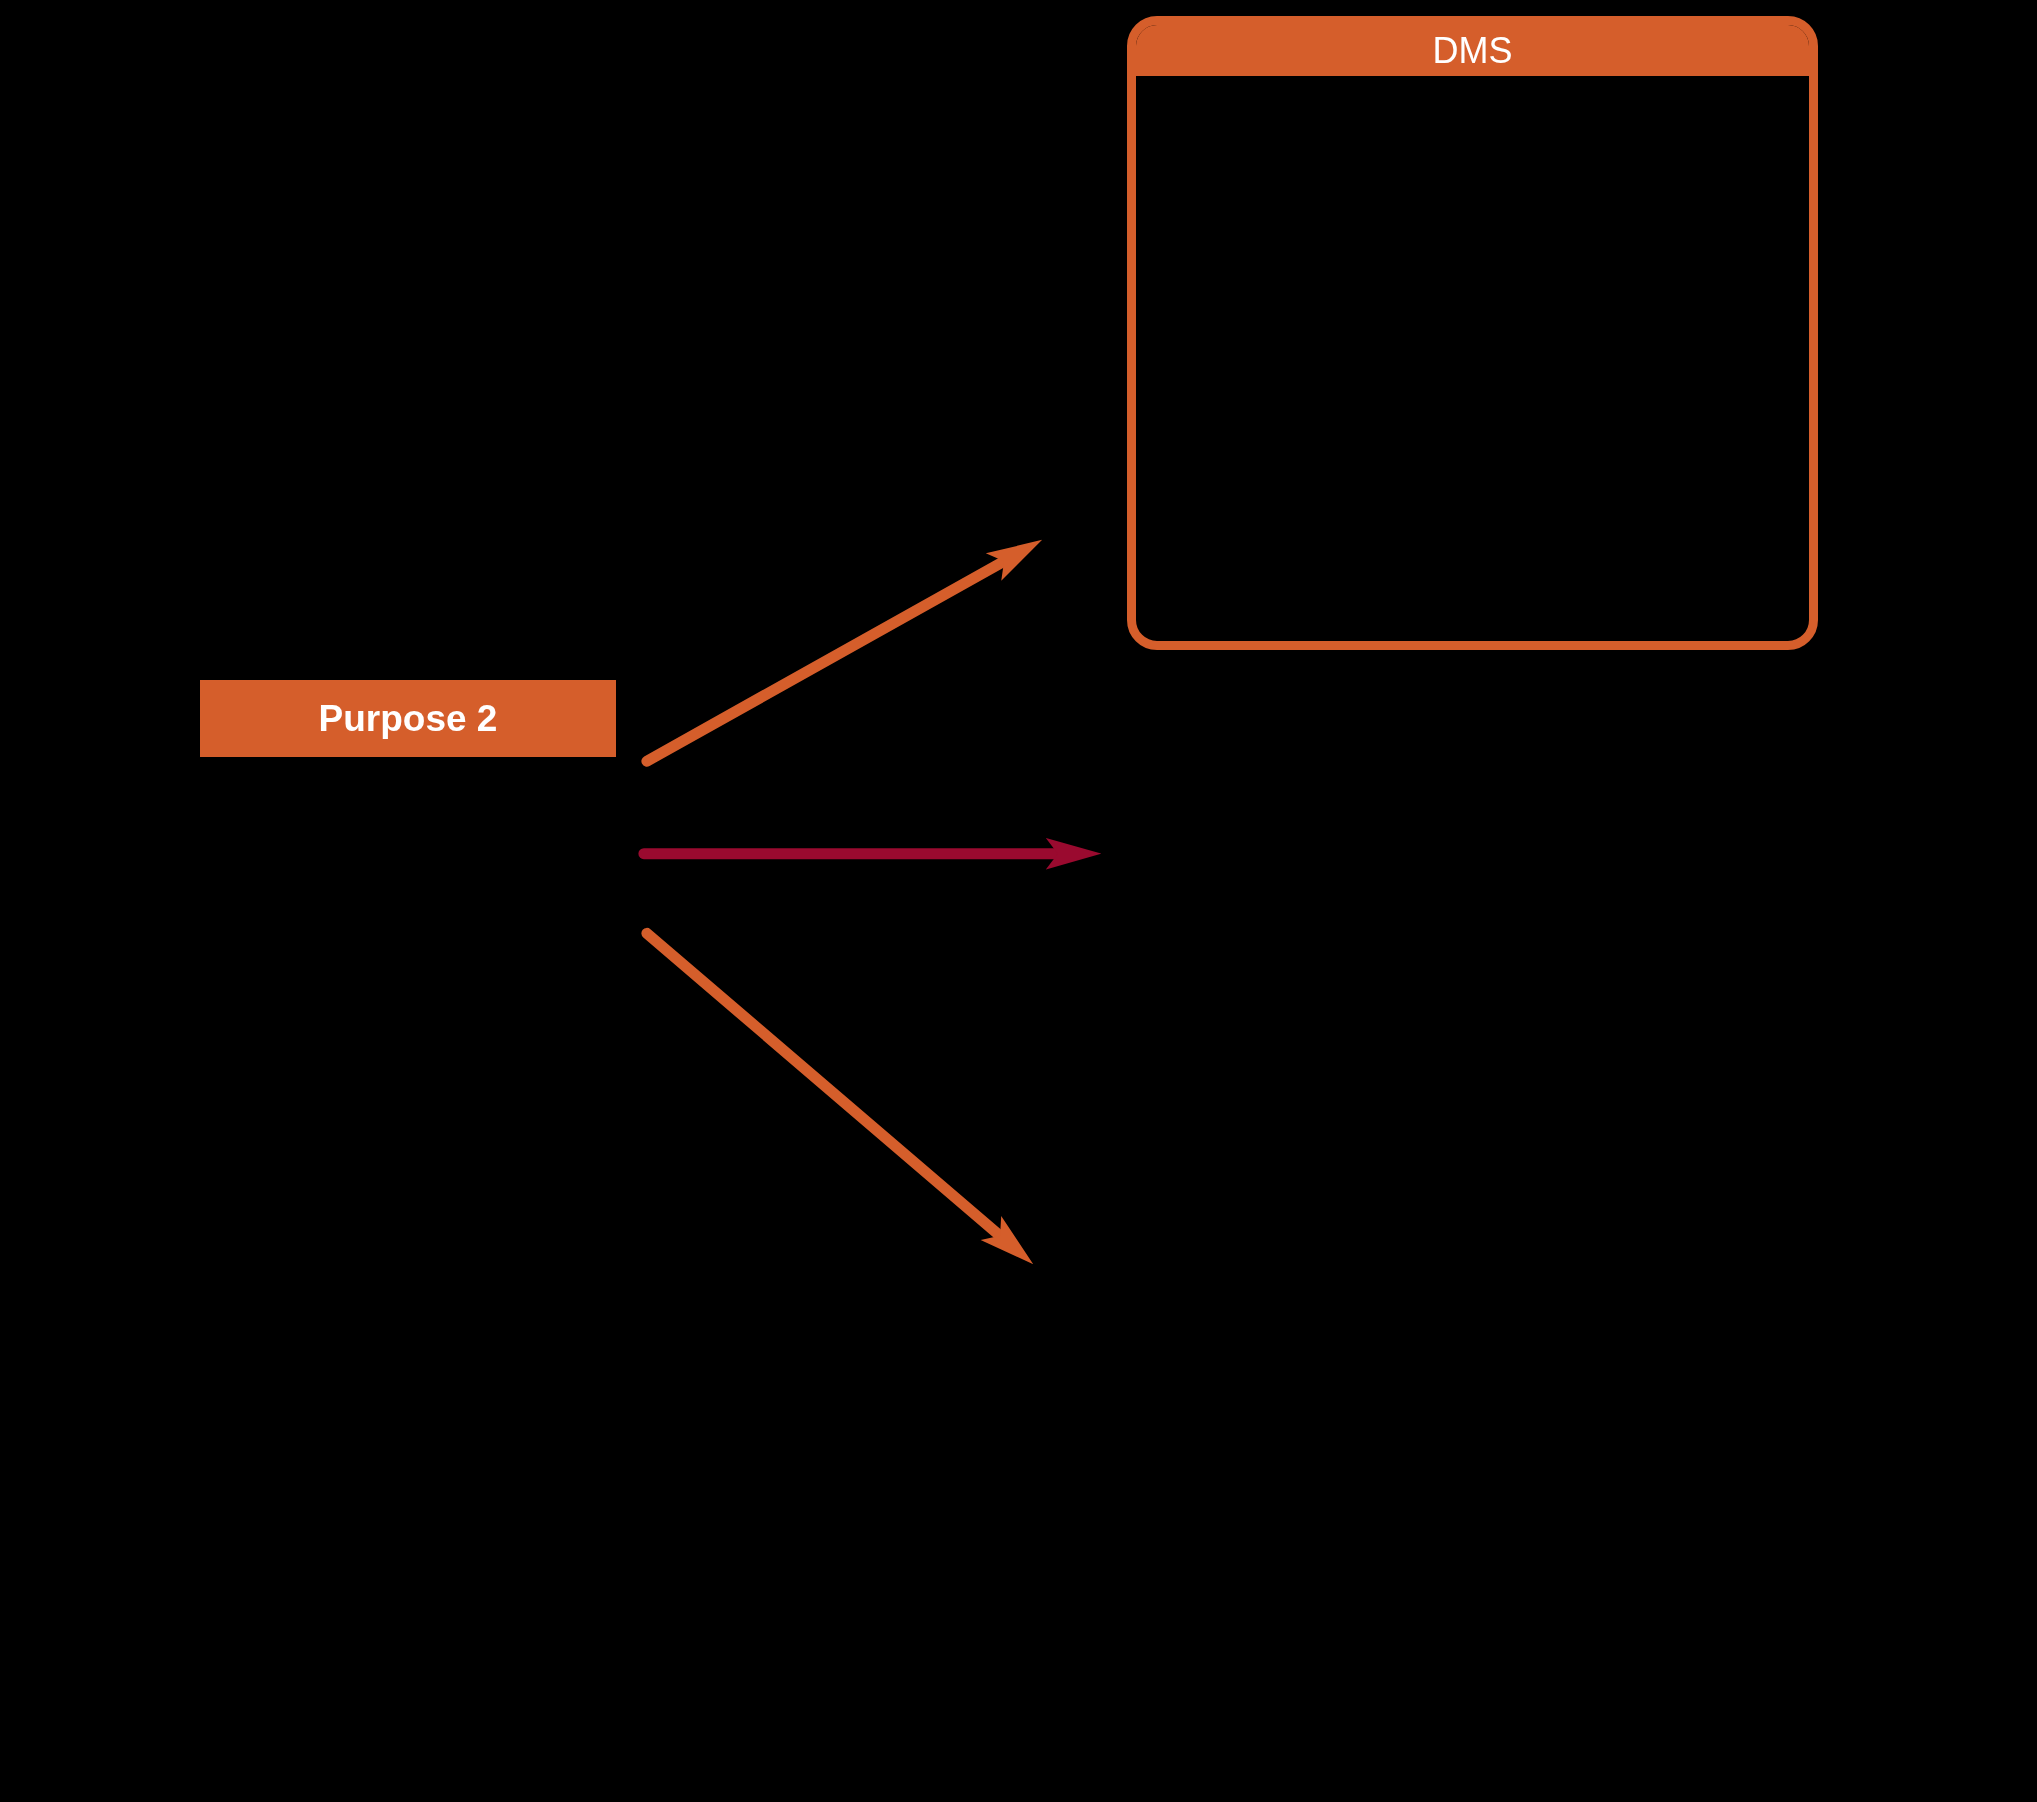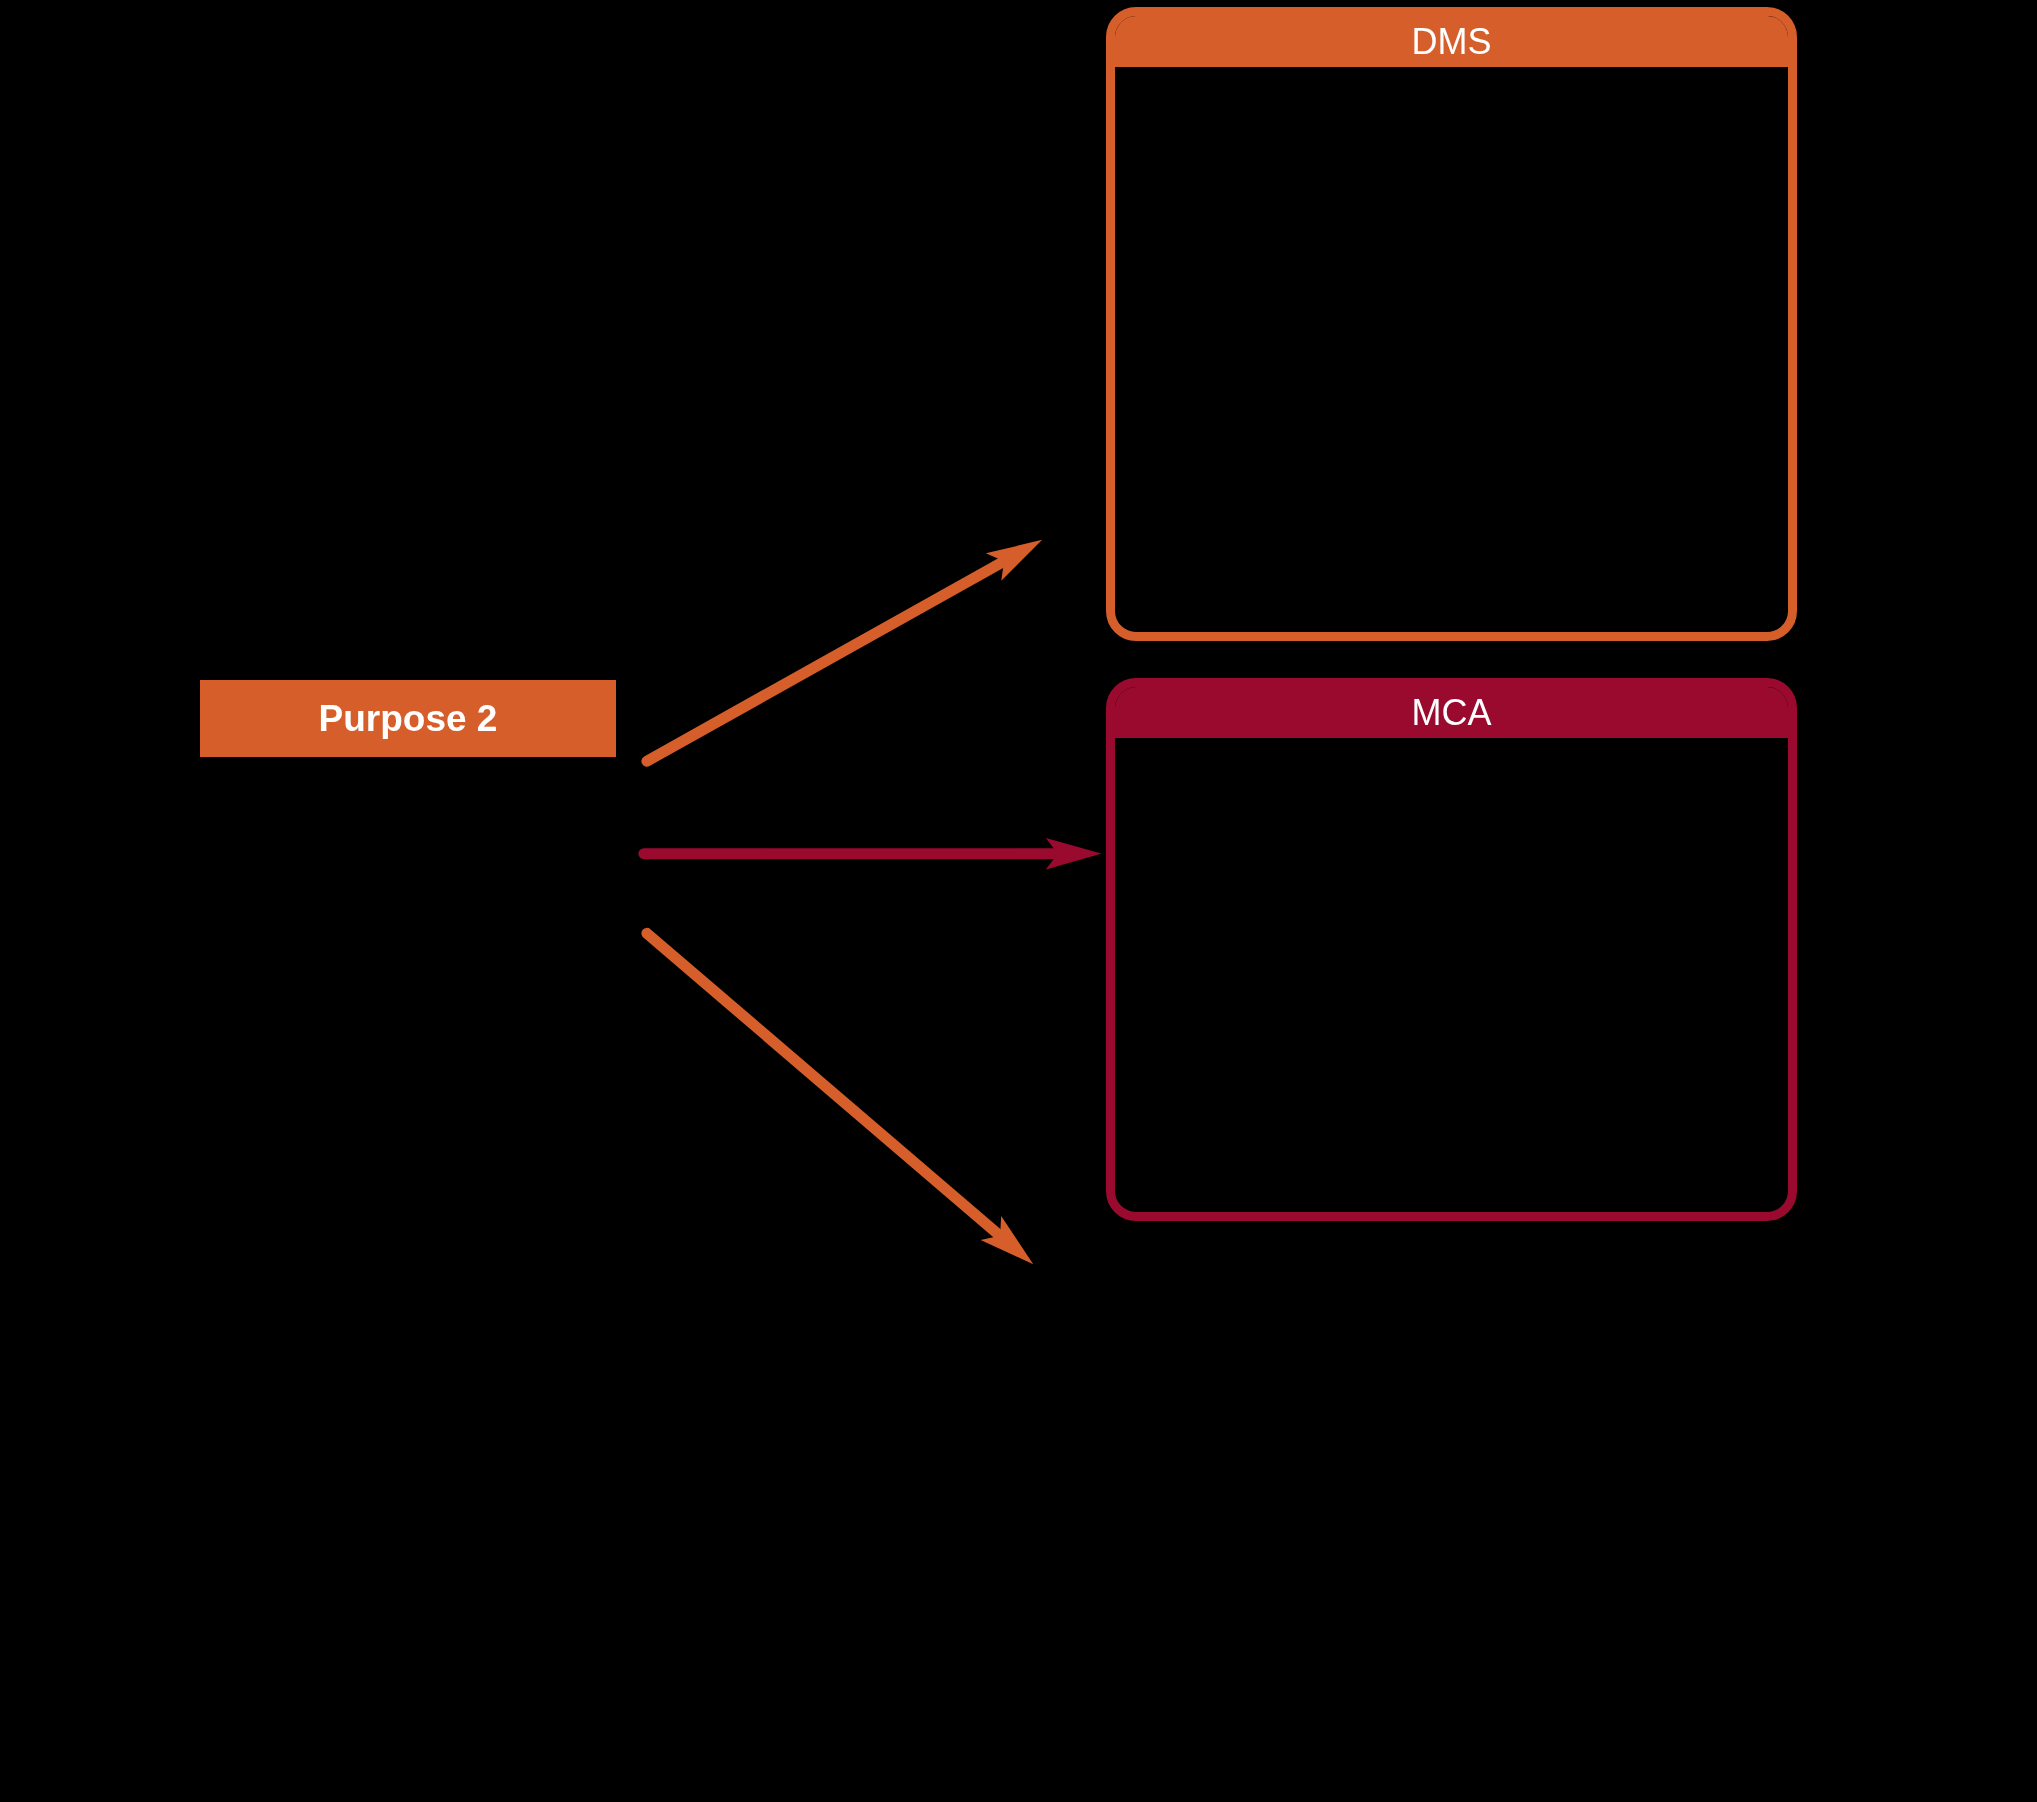--- a/index.html
+++ b/index.html
@@ -57,21 +57,21 @@
     left: 1106px;
     width: 691px;
     box-sizing: border-box;
     border: 9px solid;
     border-radius: 30px;
     overflow: hidden;
     background: transparent;
   }
   .card.orange { border-color: var(--orange); }
   .card.red { border-color: var(--red); }
-  .card-dms { top: 7px; height: 634px; }
+  .card-dms { top: 16px; height: 634px; margin-left: 21px; }
   .card-mca { top: 678px; height: 543px; }
   .card-bio { top: 1276px; height: 506px; }
   .card-header {
     width: 100%; height: 51px;
     display: flex; align-items: center; justify-content: center;
     color: var(--text); font-size: 36px;
   }
   .card.orange .card-header { background: var(--orange); }
   .card.red .card-header { background: var(--red); }
   .card-body { width: 100%; }
@@ -100,22 +100,16 @@
     <line class="arrow-line orange" x1="650" y1="938" x2="1005" y2="1242" marker-end="url(#head-orange)"></line>
   </svg>
 
   <div class="card card-dms orange">
     <div class="card-header">
       <span>DMS</span>
     </div>
     <div class="card-body"></div>
   </div>
 
-  <div class="card card-mca red">
-    <div class="card-header">
-      <span>MCA</span>
-    </div>
-    <div class="card-body"></div>
-  </div>
 
 
 </div>
 
 
 </body></html>

